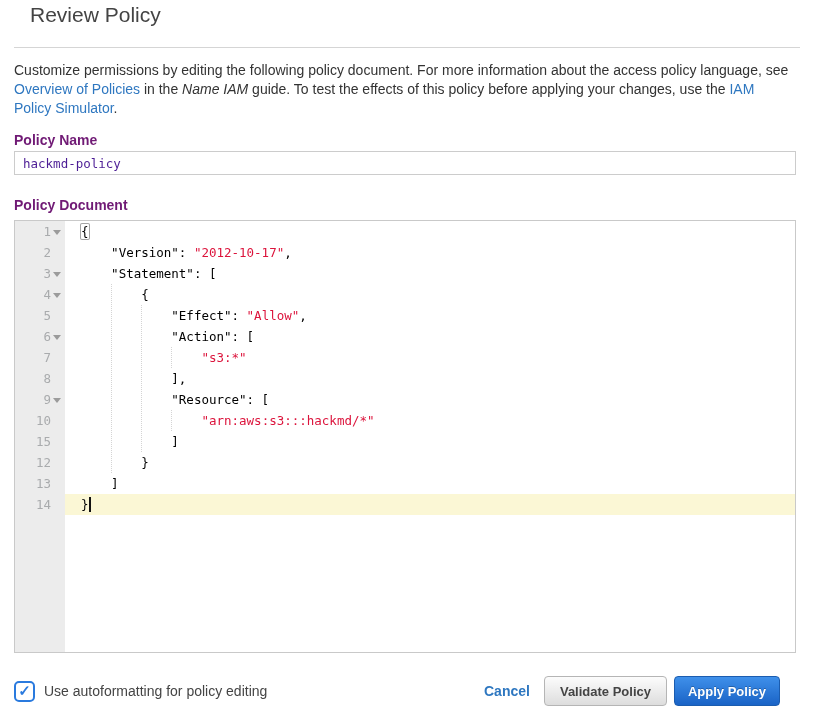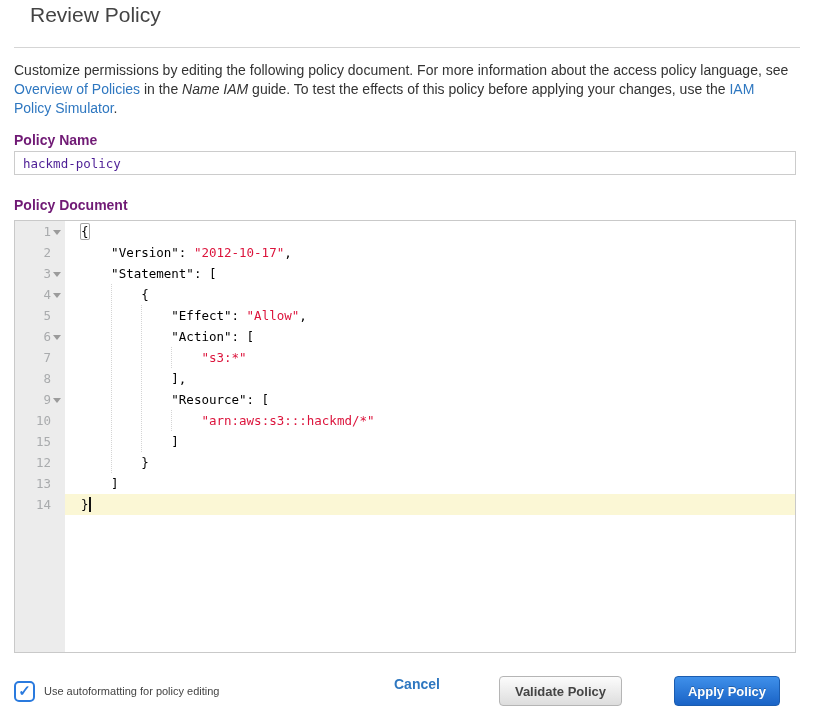--- a/index.html
+++ b/index.html
@@ -47,22 +47,22 @@
   .cursor{display:inline-block;width:2px;height:15px;background:#111;vertical-align:middle;margin-top:-2px;}
   .indent-guide{position:absolute;width:0;border-left:1px dotted #d4d4d4;z-index:0;}
 
   
   .footer{position:absolute;left:14px;top:676px;width:782px;height:30px;
     display:flex;align-items:center;justify-content:space-between;}
   .chk-group{display:flex;align-items:center;}
   .checkbox{width:21px;height:21px;border:2px solid #2a7ade;border-radius:5px;background:#fff;
     display:flex;align-items:center;justify-content:center;cursor:pointer;}
   .checkbox .mark{color:#2a7ade;font-size:15px;font-weight:bold;line-height:1;margin-top:-1px;}
-  .chk-label{margin-left:9px;font-size:11px;color:#444;cursor:pointer;}
-  .btn-group{display:flex;margin-right:16px;gap:45px;}
+  .chk-label{margin-left:9px;font-size:14px;color:#444;cursor:pointer;}
+  .btn-group{display:flex;align-items:center;margin-right:16px;}
   .cancel-link{color:var(--link-blue);font-size:14px;font-weight:bold;text-decoration:none;cursor:pointer;}
   .btn{height:30px;border-radius:4px;font-size:13px;font-weight:bold;cursor:pointer;
     font-family:"Liberation Sans",sans-serif;display:flex;align-items:center;justify-content:center;}
   .btn-validate{margin-left:14px;padding:0 15px;color:#444;border:1px solid #b5b5b5;
     background:linear-gradient(180deg,#fcfcfc 0%,#ddd 100%);}
   .btn-apply{margin-left:7px;padding:0 13px;color:#fff;border:1px solid #1b5caf;
     background:linear-gradient(180deg,var(--btn-blue-top) 0%,var(--btn-blue-bottom) 100%);
     text-shadow:0 -1px 0 rgba(0,0,0,0.25);}
 </style>
 </head>

